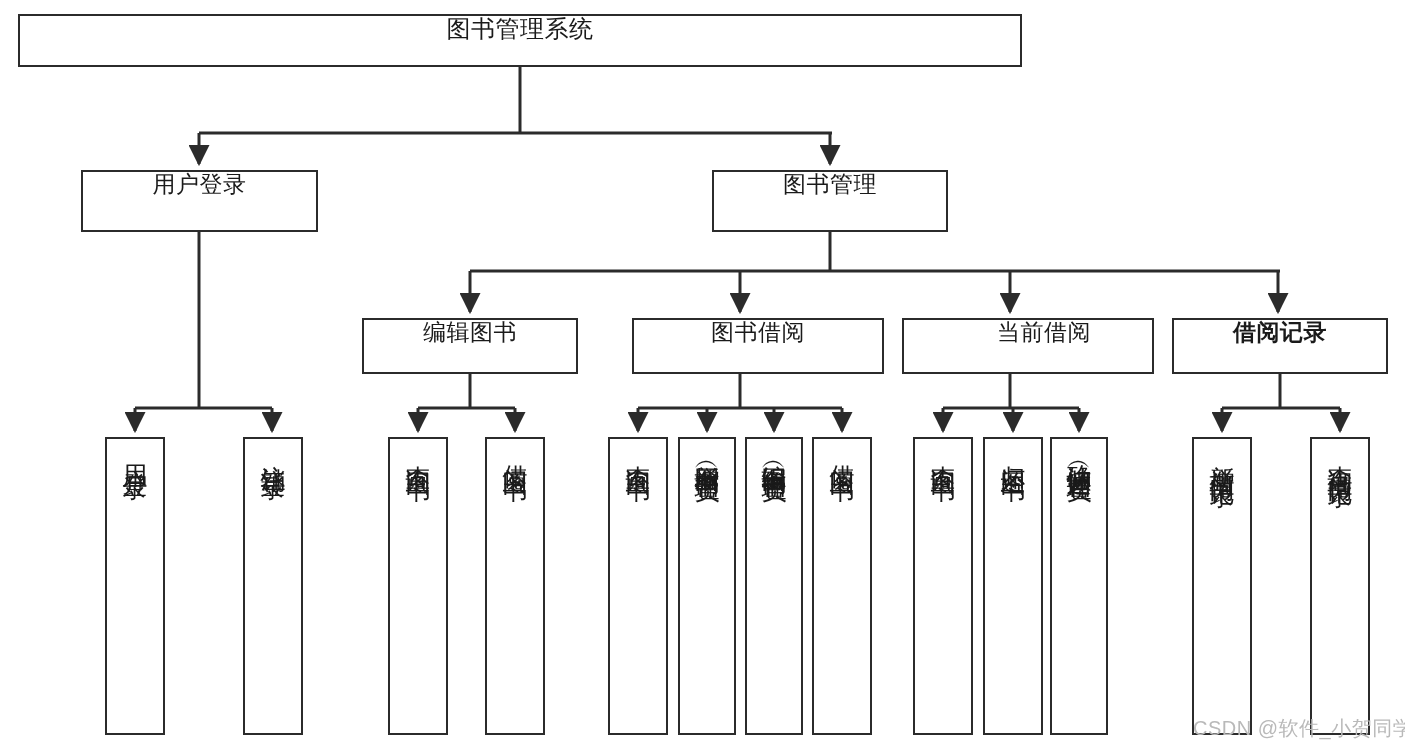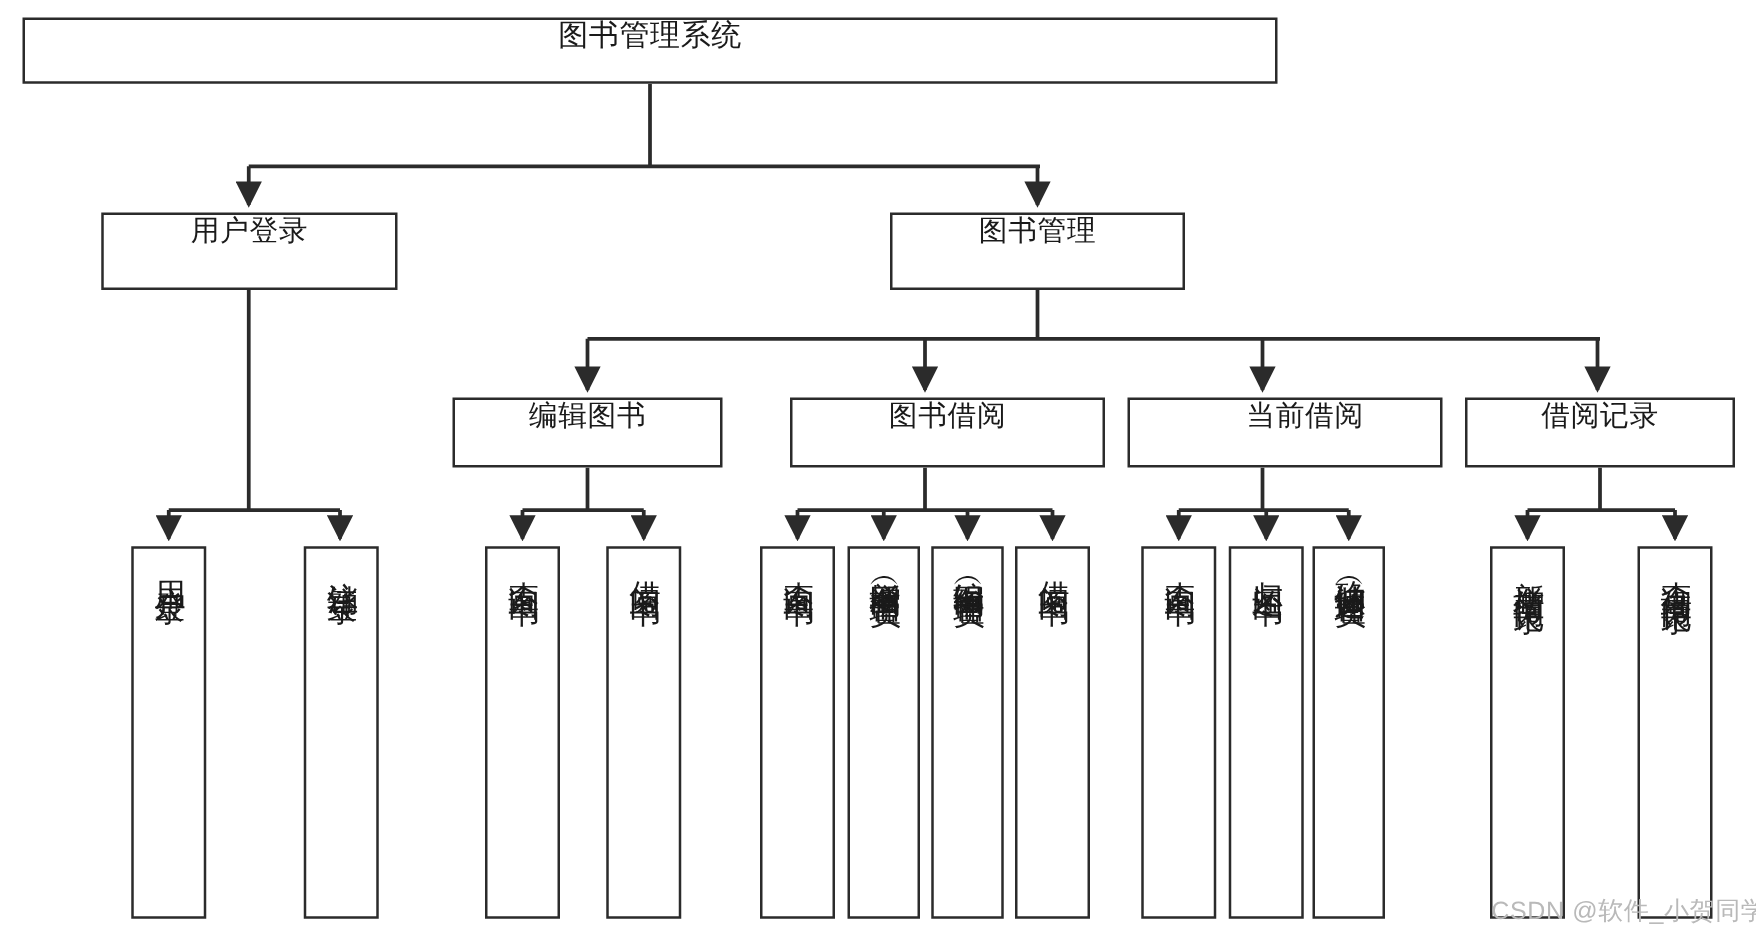--- a/index.html
+++ b/index.html
@@ -144,21 +144,21 @@
 
   <div class="node h-node" id="n-l3-0" style="left: 362px; top: 318px; width: 216px; height: 56px;">
     <span class="node-label">编辑图书</span>
   </div>
   <div class="node h-node" id="n-l3-1" style="left: 632px; top: 318px; width: 252px; height: 56px;">
     <span class="node-label">图书借阅</span>
   </div>
   <div class="node h-node" id="n-l3-2" style="left: 902px; top: 318px; width: 252px; height: 56px; padding-left: 32px;">
     <span class="node-label">当前借阅</span>
   </div>
-  <div class="node h-node" id="n-l3-3" style="left: 1172px; top: 318px; width: 216px; height: 56px;">
+  <div class="node h-node" id="n-l3-3" style="left: 1172px; top: 318px; width: 216px; height: 56px; font-weight: bold;">
     <span class="node-label">借阅记录</span>
   </div>
 
   <div class="node v-node" id="n-leaf-0" style="left: 105px; top: 437px; width: 60px; height: 298px;">
     <span class="node-label">用户登录</span>
   </div>
   <div class="node v-node" id="n-leaf-1" style="left: 243px; top: 437px; width: 60px; height: 298px;">
     <span class="node-label">注销登录</span>
   </div>
   <div class="node v-node" id="n-leaf-2" style="left: 388px; top: 437px; width: 60px; height: 298px;">

